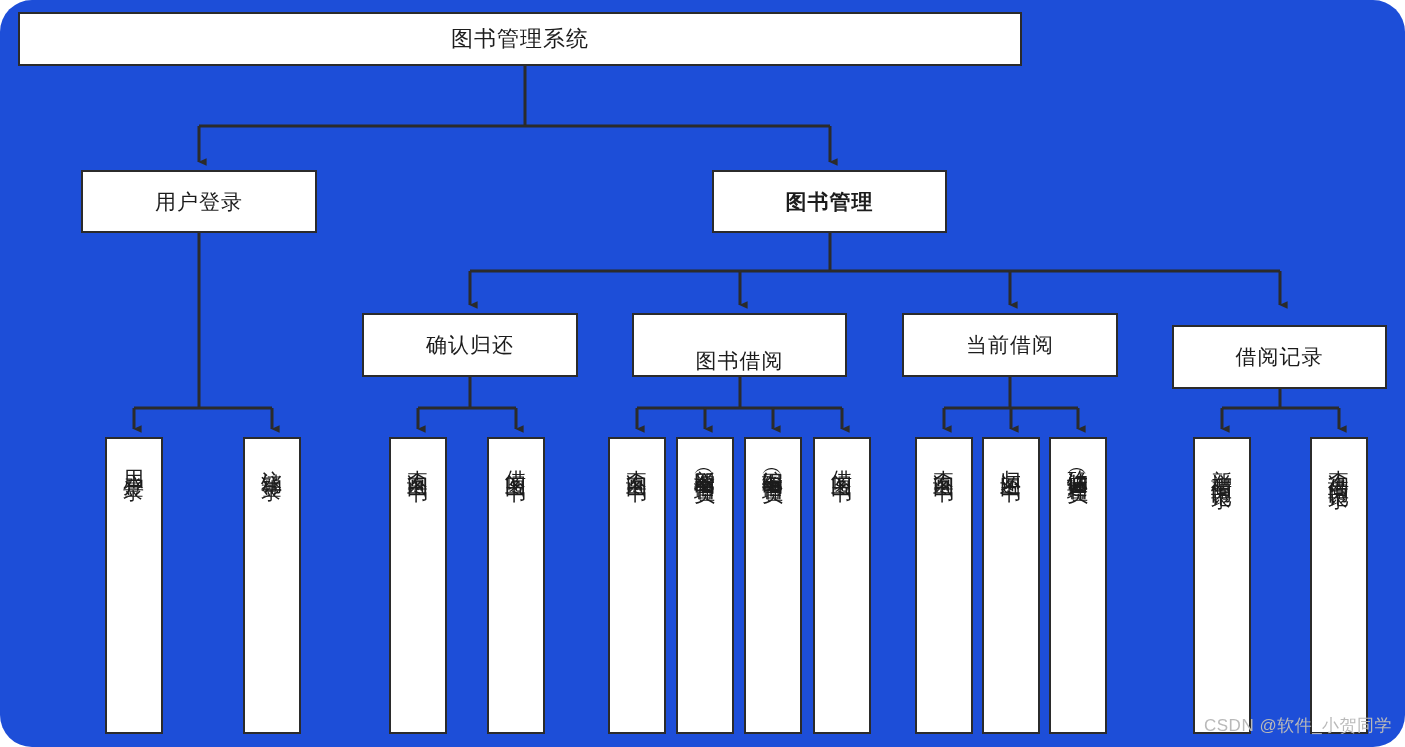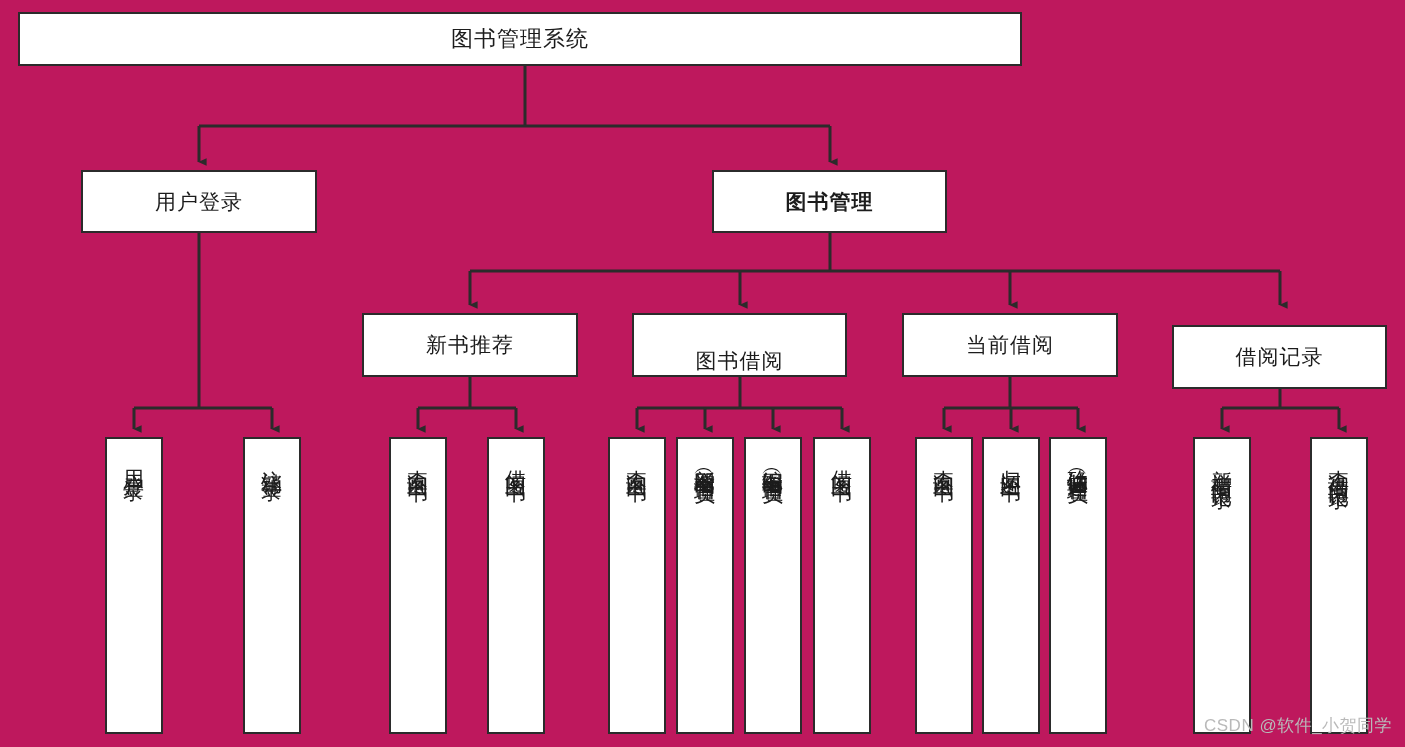--- a/index.html
+++ b/index.html
@@ -7,22 +7,23 @@
     padding: 0;
     background: #ffffff;
   }
   body {
     font-family: "Liberation Sans", "DejaVu Sans", sans-serif;
   }
   #canvas {
     position: relative;
     width: 1405px;
     height: 747px;
-    background: #be185d;
+    background: #1d4ed8;
     overflow: hidden;
+    border-radius: 32px;
   }
   #wires {
     position: absolute;
     left: 0;
     top: 0;
     width: 1405px;
     height: 747px;
     pointer-events: none;
   }
   .node {
@@ -138,21 +139,21 @@
   </div>
 
   <div class="node level1" style="left:81px;top:170px;width:236px;height:63px;">
     <span>用户登录</span>
   </div>
   <div class="node level1" style="left:712px;top:170px;width:235px;height:63px;font-weight:bold;">
     <span>图书管理</span>
   </div>
 
   <div class="node level2" style="left:362px;top:313px;width:216px;height:64px;">
-    <span>新书推荐</span>
+    <span>确认归还</span>
   </div>
   <div class="node level2" style="left:632px;top:313px;width:215px;height:64px;align-items:flex-end;">
     <span>图书借阅</span>
   </div>
   <div class="node level2" style="left:902px;top:313px;width:216px;height:64px;">
     <span>当前借阅</span>
   </div>
   <div class="node level2" style="left:1172px;top:313px;width:215px;height:64px;margin-top:12px;">
     <span>借阅记录</span>
   </div>

